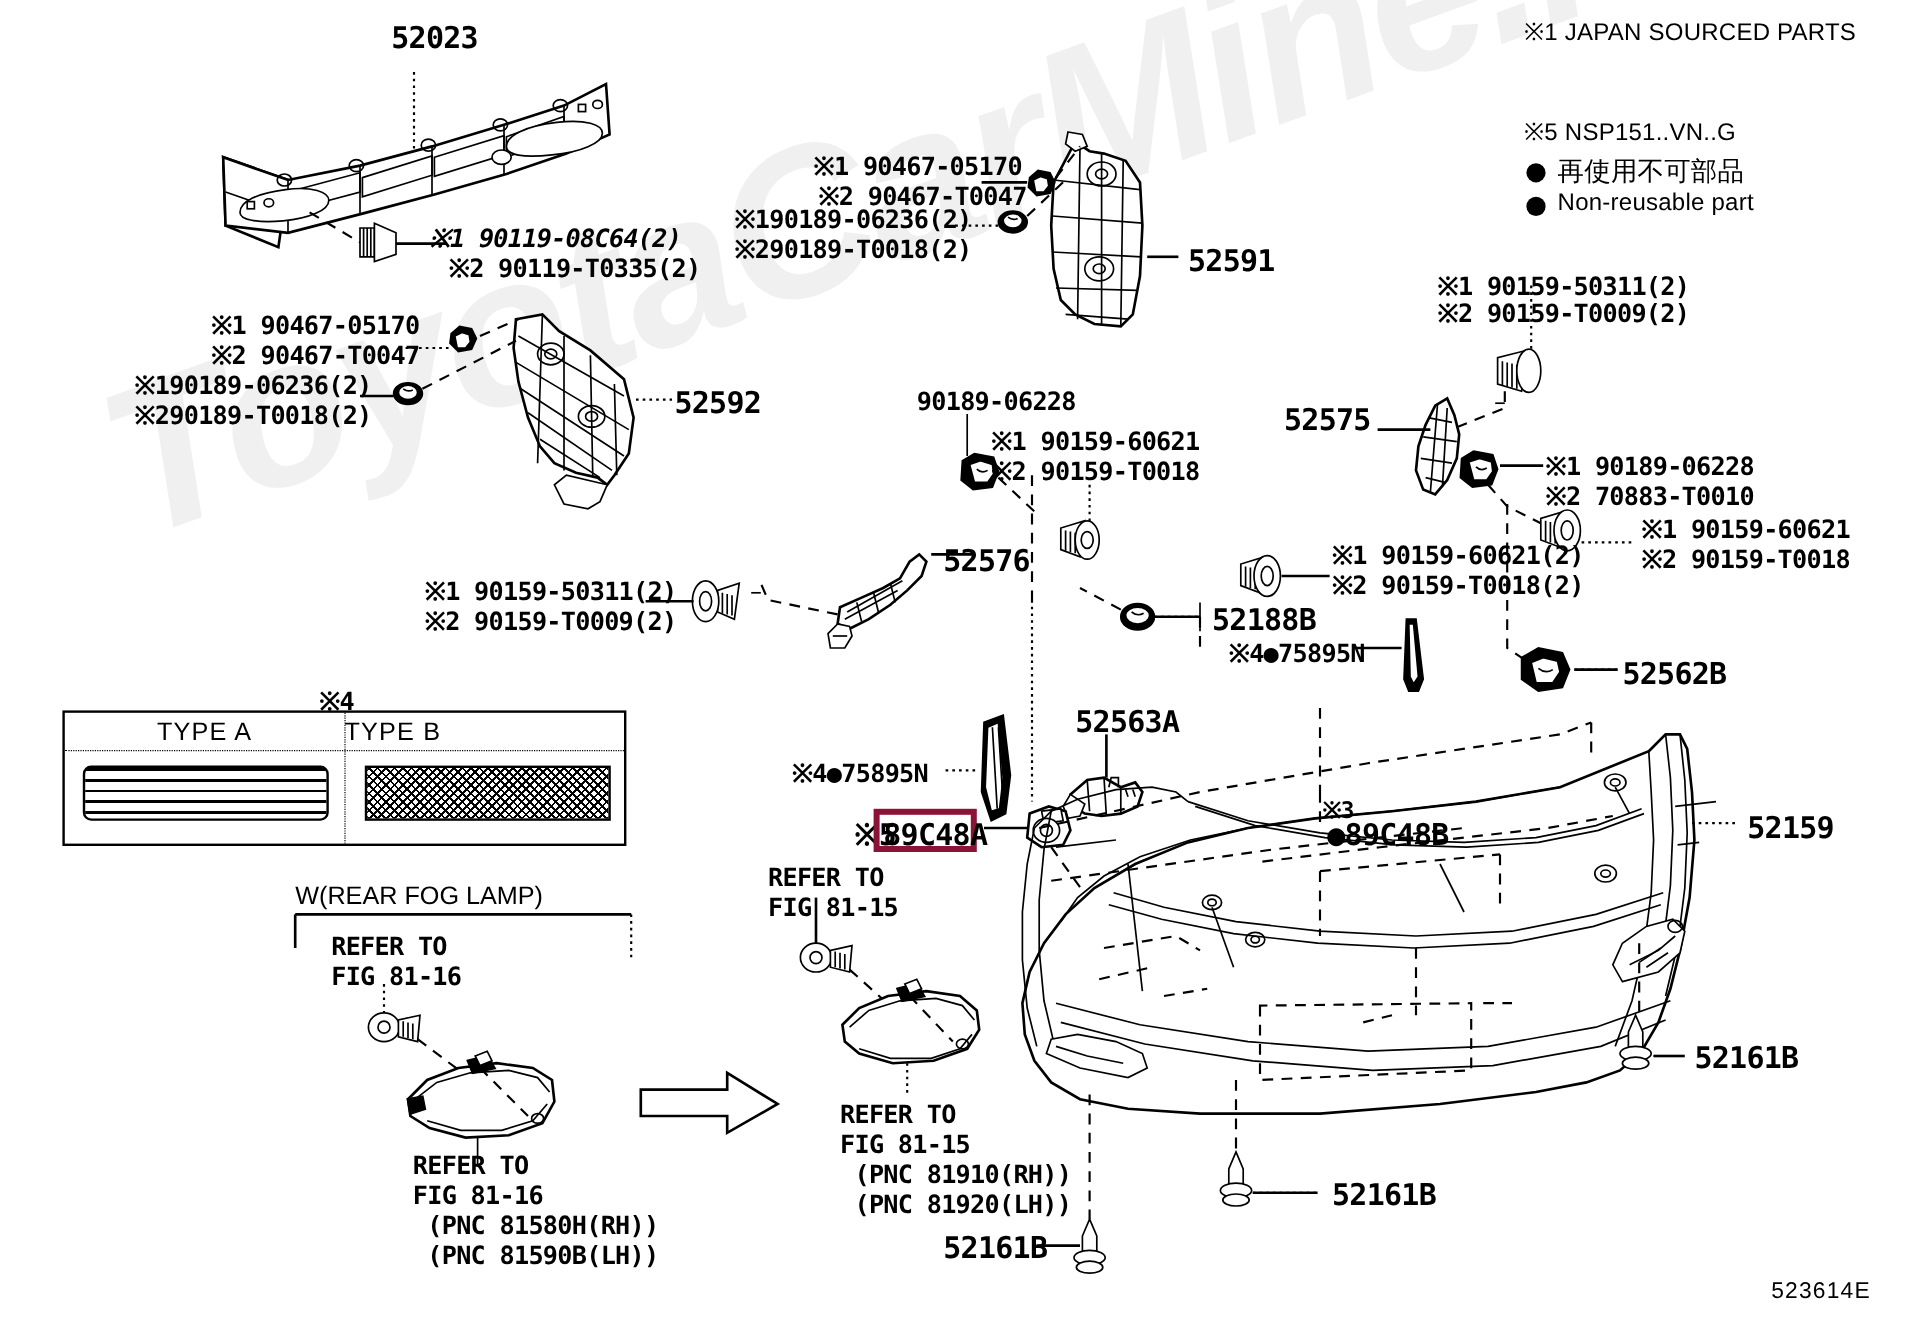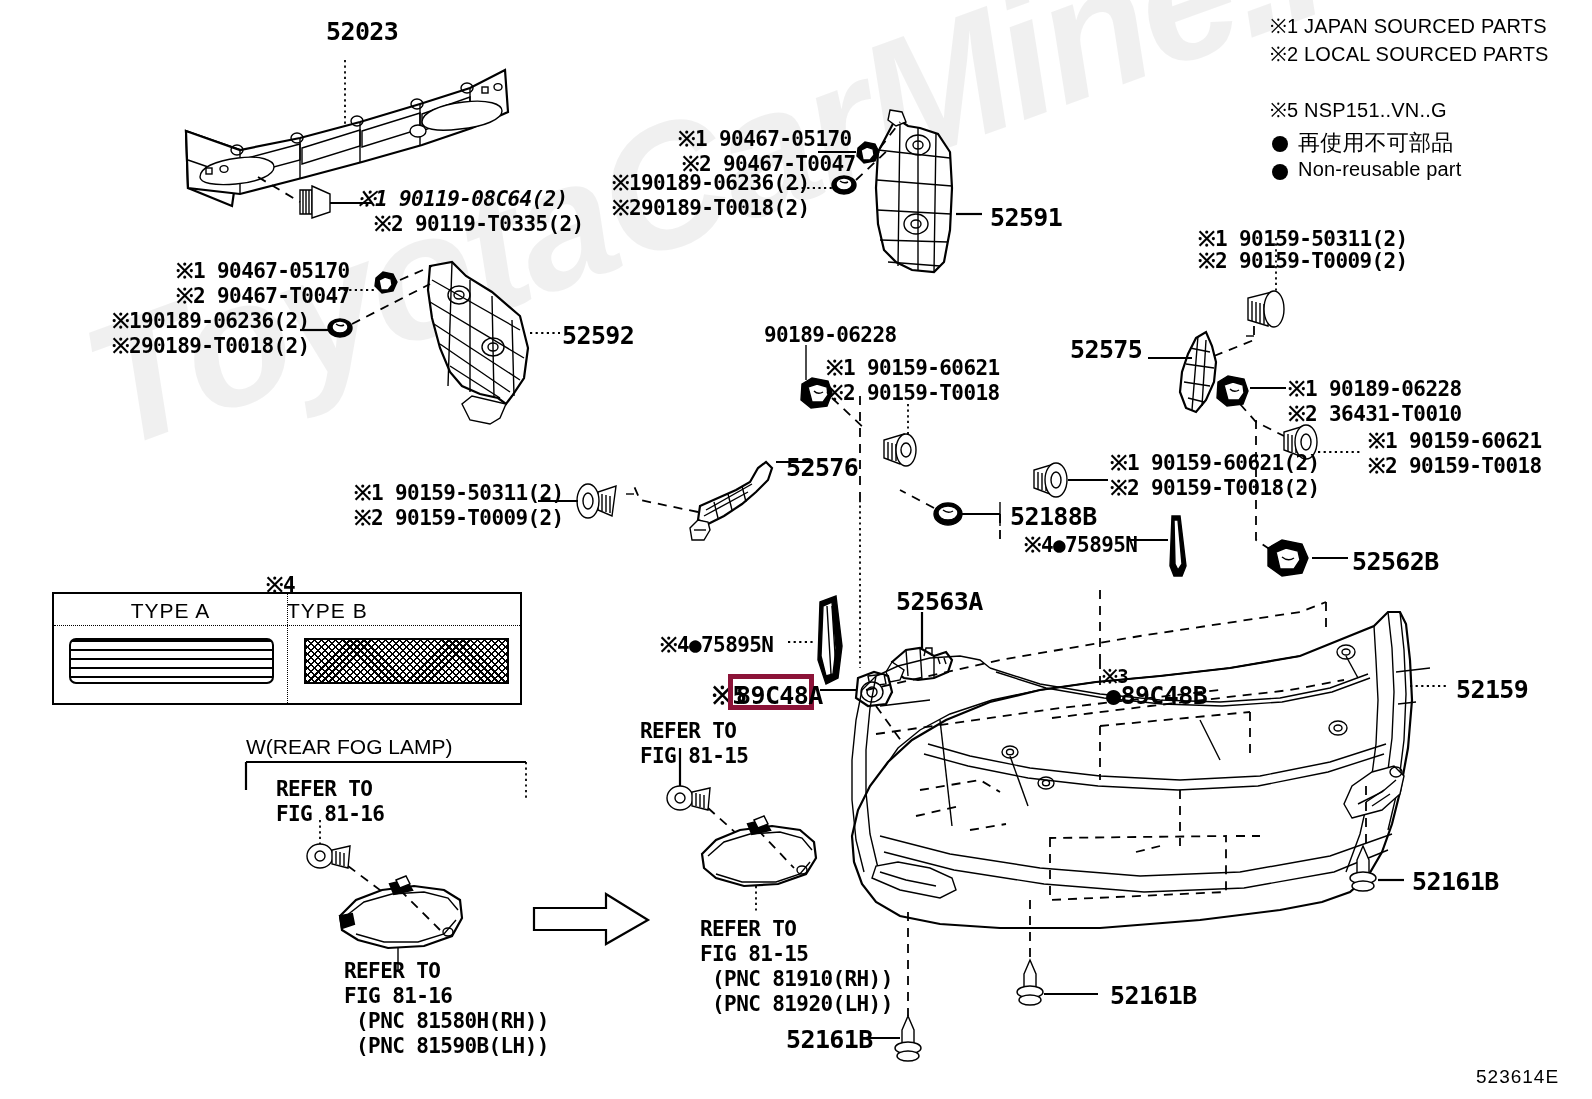--- a/index.html
+++ b/index.html
@@ -407,21 +407,20 @@
 
     <path class="ln s1 dsh" d="M860,396 L860,500"></path>
     <path class="ln s1 dot" d="M860,500 L860,600"></path>
     <path class="ln s1 dot" d="M860,600 L860,668"></path>
     <path class="ln s1 dsh" d="M1100,590 L1100,660"></path>
     <path class="ln s1 dsh" d="M1100,660 L1100,690"></path>
 
   </svg>
 
   <div class="legend" style="left:1270px;top:12px;">※1 JAPAN SOURCED PARTS</div>
-  <div class="legend" style="left:1270px;top:40px;">※2 LOCAL SOURCED PARTS</div>
   <div class="legend" style="left:1270px;top:96px;">※5 NSP151..VN..G</div>
 
   <div style="position:absolute;left:1272px;top:136px;width:16px;height:16px;border-radius:50%;background:#000;"></div>
   <div class="legend jp" style="left:1298px;top:128px;">再使用不可部品</div>
 
   <div style="position:absolute;left:1272px;top:164px;width:16px;height:16px;border-radius:50%;background:#000;"></div>
   <div class="legend" style="left:1298px;top:158px;">Non-reusable part</div>
 
   <div class="lbl big" style="left:326px;top:16px;">52023</div>
 
@@ -450,21 +449,21 @@
 
   <div class="lbl big" style="left:786px;top:452px;text-align:center;">52576</div>
   <div class="lbl mid" style="left:354px;top:480px;">※1 90159-50311(2)</div>
   <div class="lbl mid" style="left:354px;top:505px;">※2 90159-T0009(2)</div>
 
   <div class="lbl mid" style="left:1110px;top:450px;">※1 90159-60621(2)</div>
   <div class="lbl mid" style="left:1110px;top:475px;">※2 90159-T0018(2)</div>
   <div class="lbl big" style="left:1010px;top:501px;">52188B</div>
 
   <div class="lbl mid" style="left:1288px;top:376px;">※1 90189-06228</div>
-  <div class="lbl mid" style="left:1288px;top:401px;">※2 36431-T0010</div>
+  <div class="lbl mid" style="left:1288px;top:401px;">※2 70883-T0010</div>
   <div class="lbl mid" style="left:1368px;top:428px;">※1 90159-60621</div>
   <div class="lbl mid" style="left:1368px;top:453px;">※2 90159-T0018</div>
 
   <div class="lbl mid" style="left:1024px;top:532px;">※4●75895N</div>
   <div class="lbl big" style="left:1352px;top:546px;">52562B</div>
 
   <div class="lbl big" style="left:896px;top:586px;">52563A</div>
   <div class="lbl mid" style="left:660px;top:632px;">※4●75895N</div>
 
   <div class="lbl sm" style="left:1102px;top:664px;">※3</div>

